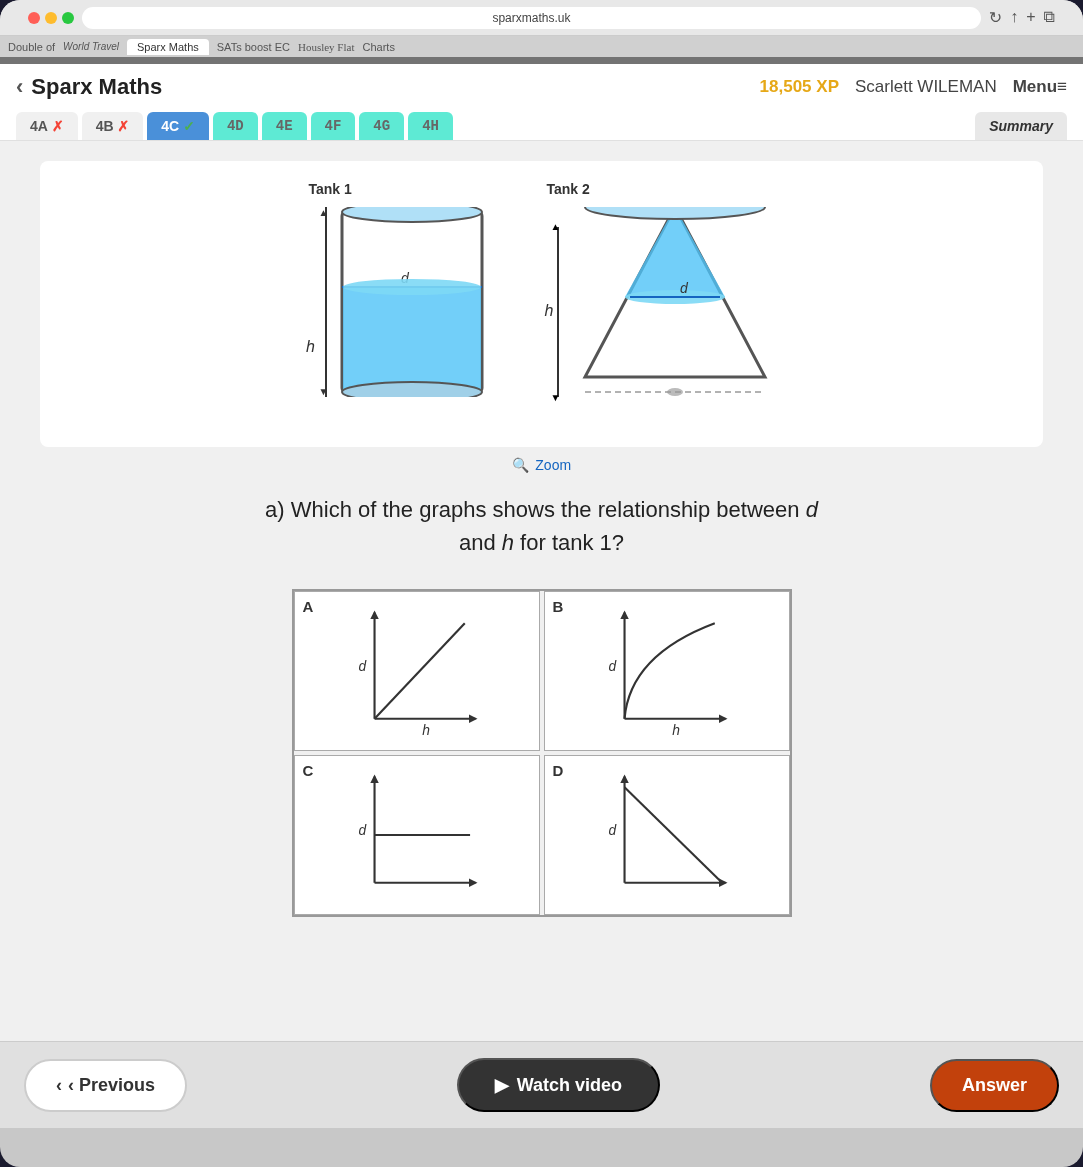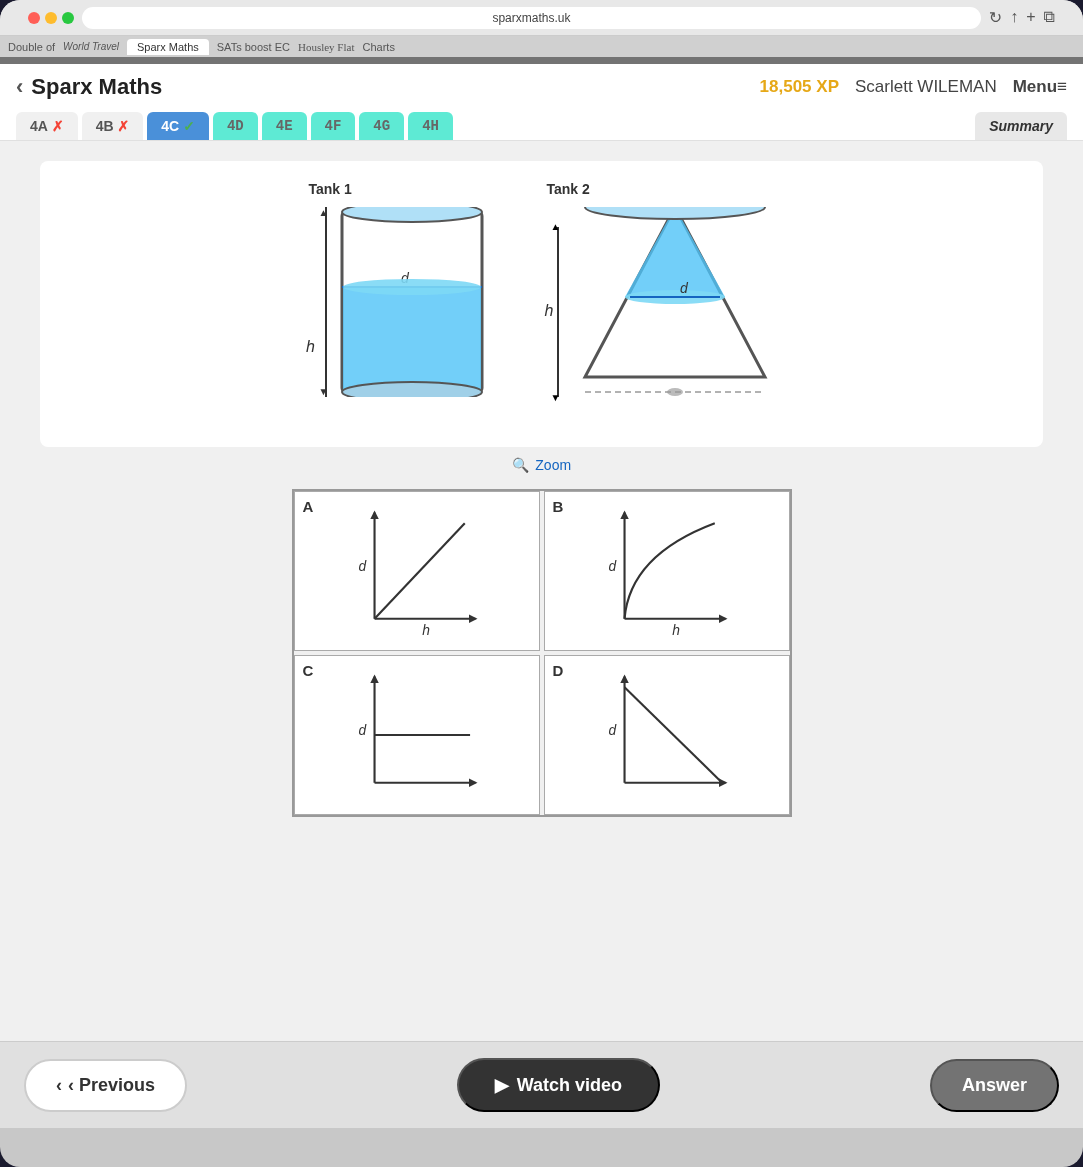--- a/index.html
+++ b/index.html
@@ -247,21 +247,21 @@
       padding: 14px 36px;
       font-size: 18px;
       font-weight: 600;
       color: white;
       cursor: pointer;
       display: flex;
       align-items: center;
       gap: 8px;
     }
     .answer-btn {
-      background: #737373;
+      background: #c2410c;
       border-radius: 30px;
       padding: 14px 30px;
       font-size: 18px;
       font-weight: 600;
       color: white;
       cursor: pointer;
     }
     .tab-check { color: #4CAF50; }
     .tab-x { color: #f44336; }
   </style>
@@ -414,20 +414,25 @@
           </svg>
         </div>
       </div>
     </div>
 
     <div class="zoom-btn">
       <span>🔍</span>
       <span>Zoom</span>
     </div>
 
+    <div class="question-text">
+      <span>a) Which of the graphs shows the relationship between <em>d</em></span>
+      <br>
+      <span>and <em>h</em> for tank 1?</span>
+    </div>
 
     <div class="graph-grid">
 
       <div class="graph-cell">
         <span class="graph-label">A</span>
         <svg class="graph-svg" viewBox="0 0 130 130">
 
           <line x1="25" y1="110" x2="25" y2="10" stroke="#333" stroke-width="2"></line>
           <line x1="25" y1="110" x2="120" y2="110" stroke="#333" stroke-width="2"></line>
 

